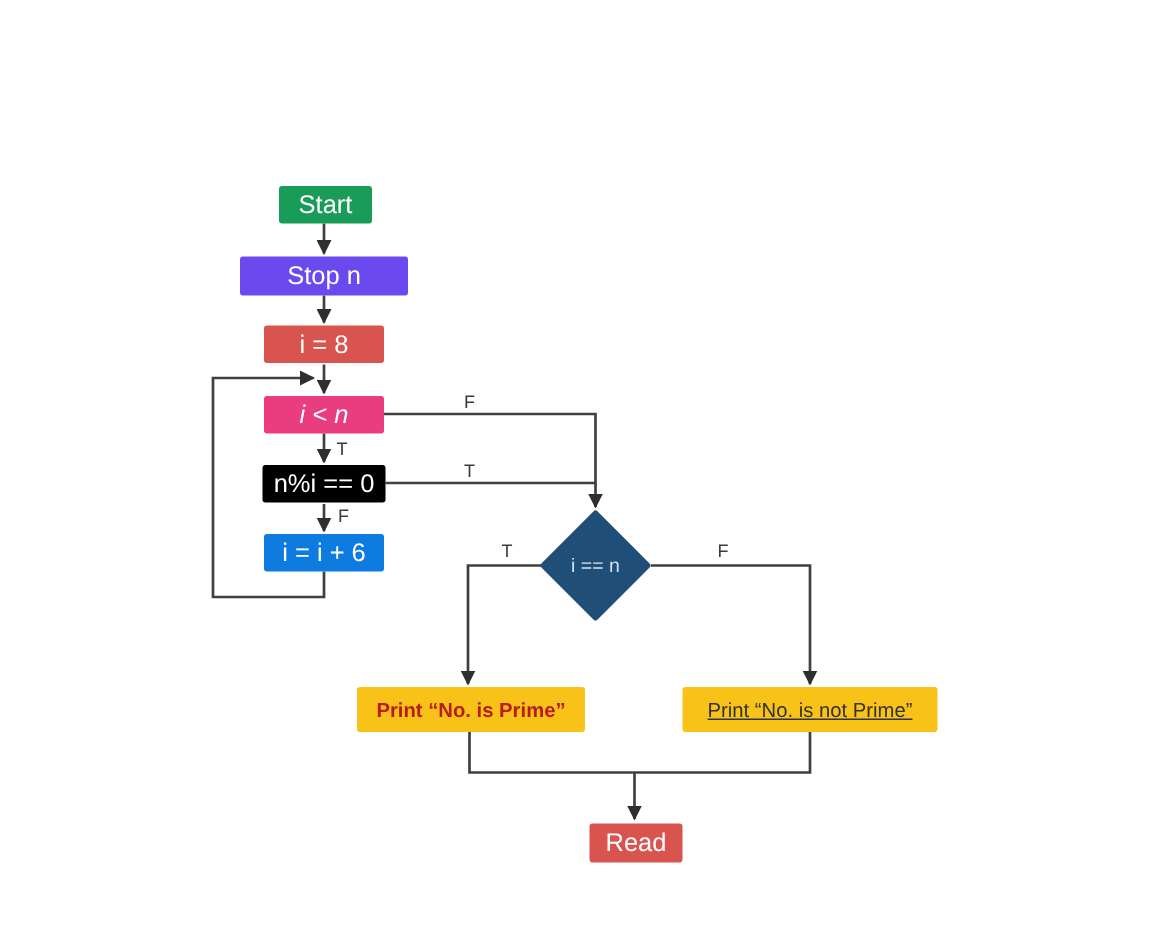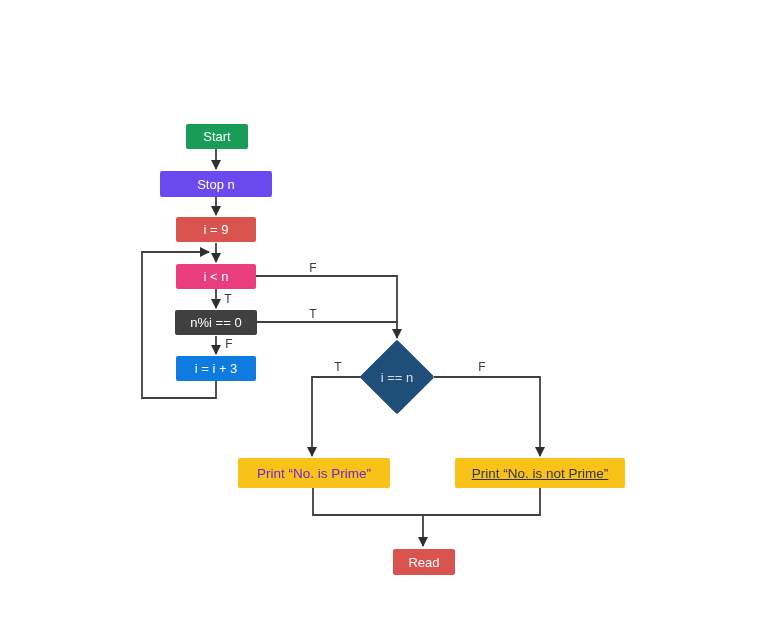--- a/index.html
+++ b/index.html
@@ -19,21 +19,21 @@
     pointer-events:none;
   }
   .edge{
     fill:none;
     stroke:var(--line,#404040);
     stroke-width:1.8;
   }
   .node{
     position:absolute;
     display:flex;align-items:center;justify-content:center;
-    font-size:13px;
+    font-size:17px;
     color:#ffffff;
     border-radius:2px;
     white-space:nowrap;
     box-sizing:border-box;
   }
   #n-start{left:186px;top:124px;width:62px;height:25px;}
   #n-read{left:160px;top:171px;width:112px;height:26px;}
   #n-init{left:176px;top:217px;width:80px;height:25px;}
   #n-lt{left:176px;top:264px;width:80px;height:25px;}
   #n-mod{left:175px;top:310px;width:82px;height:25px;}
@@ -91,34 +91,34 @@
     <path class="edge" d="M361 377 H312 V456" marker-end="url(#arw)"></path>
     <path class="edge" d="M434 377 H540 V456" marker-end="url(#arw)"></path>
     <path class="edge" d="M313 488 V515 H540 V488"></path>
     <path class="edge" d="M423 515 V546" marker-end="url(#arw)"></path>
   </svg>
 
   <div class="node" id="n-start" style="background-color: rgb(24, 156, 88); color: rgb(255, 255, 255);">Start</div>
 
   <div class="node" id="n-read" style="background-color: rgb(106, 74, 238); color: rgb(255, 255, 255);">Stop n</div>
 
-  <div class="node" id="n-init" style="background-color: rgb(217, 83, 79); color: rgb(255, 255, 255);">i = 9</div>
+  <div class="node" id="n-init" style="background-color: rgb(217, 83, 79); color: rgb(255, 255, 255);">i = 8</div>
 
-  <div class="node" id="n-lt" style="background-color: rgb(233, 61, 128); color: rgb(255, 255, 255);">i &lt; n</div>
+  <div class="node" id="n-lt" style="background-color: rgb(233, 61, 128); color: rgb(255, 255, 255); font-style: italic;">i &lt; n</div>
 
-  <div class="node" id="n-mod" style="background-color: #404040; color: rgb(255, 255, 255);">n%i == 0</div>
+  <div class="node" id="n-mod" style="background-color: #000000; color: rgb(255, 255, 255);">n%i == 0</div>
 
-  <div class="node" id="n-inc" style="background-color: rgb(14, 123, 224); color: rgb(255, 255, 255);">i = i + 3</div>
+  <div class="node" id="n-inc" style="background-color: rgb(14, 123, 224); color: rgb(255, 255, 255);">i = i + 6</div>
 
   <div class="diamond-wrap">
     <div class="diamond-shape" style="background-color: rgb(31, 78, 121);"></div>
     <span class="diamond-label" style="color: rgb(211, 224, 242);">i == n</span>
   </div>
 
-  <div class="node" id="n-print-prime" style="background-color: rgb(248, 194, 25); color: #6d28d9;">Print “No. is Prime”</div>
+  <div class="node" id="n-print-prime" style="background-color: rgb(248, 194, 25); color: #b91c1c; font-weight: bold;">Print “No. is Prime”</div>
 
   <div class="node" id="n-print-not-prime" style="background-color: rgb(248, 194, 25); color: rgb(51, 51, 51);">Print “No. is not Prime”</div>
 
   <div class="node" id="n-stop" style="background-color: rgb(217, 83, 79); color: rgb(255, 255, 255);">Read</div>
 
   <span class="edge-label" id="lbl-lt-true">T</span>
   <span class="edge-label" id="lbl-mod-false">F</span>
   <span class="edge-label" id="lbl-lt-false">F</span>
   <span class="edge-label" id="lbl-mod-true">T</span>
   <span class="edge-label" id="lbl-eq-true">T</span>

